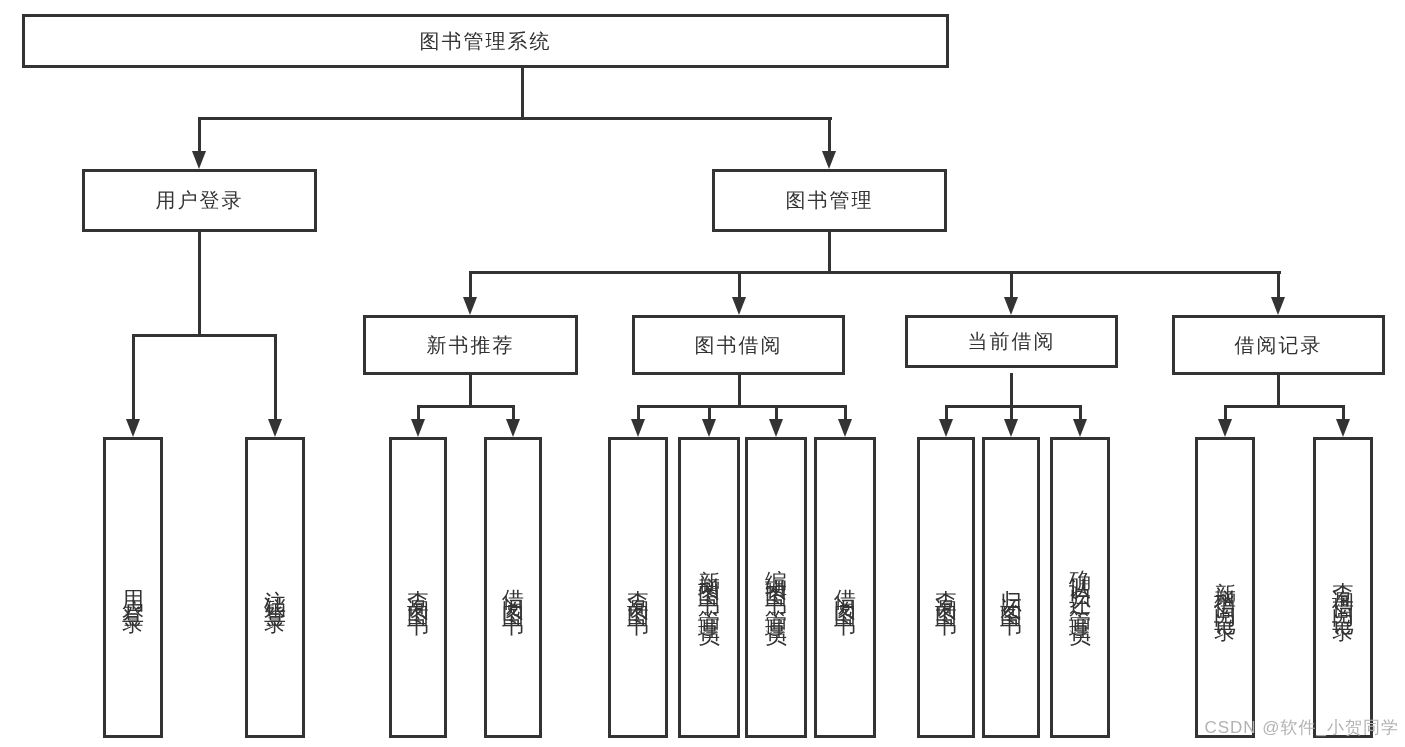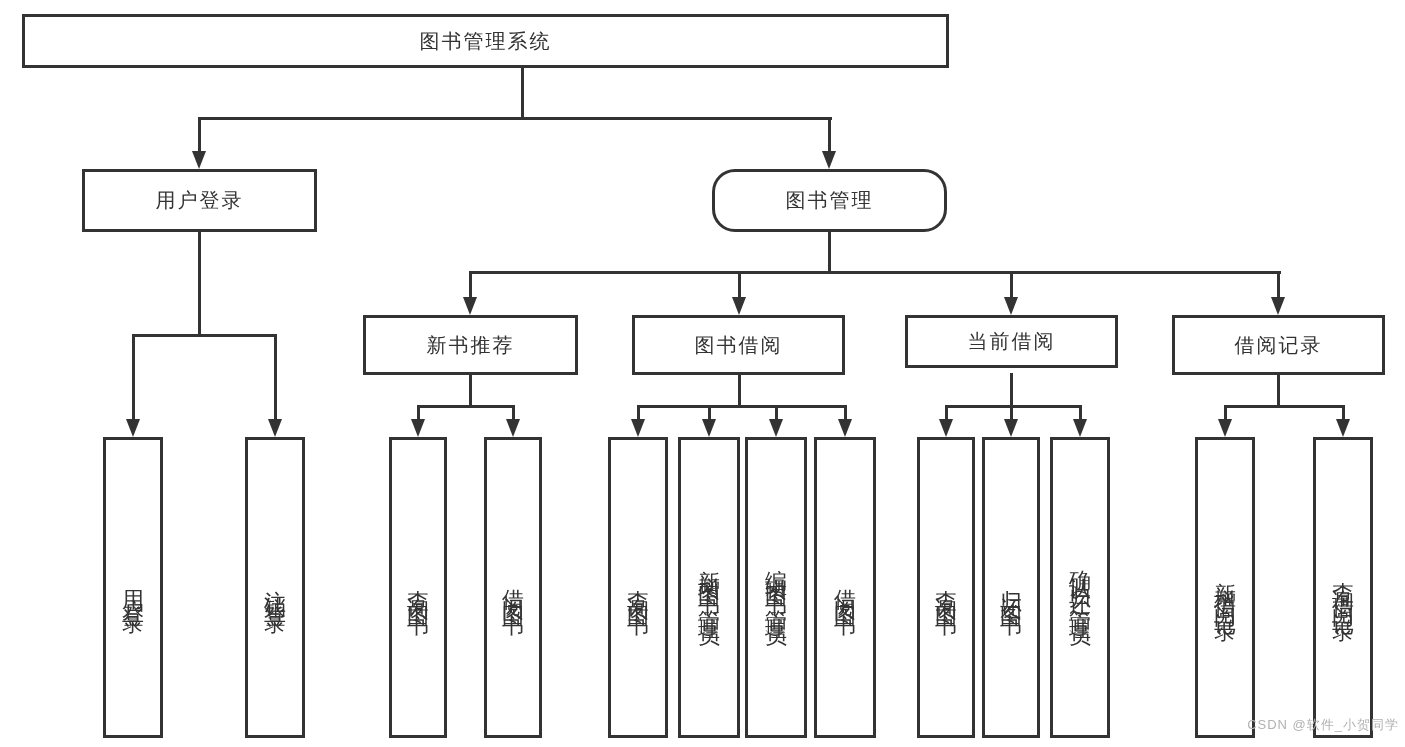--- a/index.html
+++ b/index.html
@@ -37,41 +37,41 @@
   .arrow{
     position:absolute;
     width:0;height:0;
     border-left:7px solid transparent;
     border-right:7px solid transparent;
     border-top:18px solid #333333;
   }
   .watermark{
     position:absolute;
     top:716px;right:6px;
-    font-size:13px;
+    font-size:17px;
     letter-spacing:1px;
     color:#b2b2b2;
     z-index:5;
     white-space:nowrap;
   }
 </style>
 </head>
 <body>
 
 <div id="stage">
 
   <div class="box" style="left:22px;top:14px;width:927px;height:54px;">
     <span class="h-label">图书管理系统</span>
   </div>
 
   <div class="box" style="left:82px;top:169px;width:235px;height:63px;">
     <span class="h-label">用户登录</span>
   </div>
 
-  <div class="box" style="left:712px;top:169px;width:235px;height:63px;border-radius:23px;">
+  <div class="box" style="left:712px;top:169px;width:235px;height:63px;">
     <span class="h-label">图书管理</span>
   </div>
 
   <div class="box" style="left:363px;top:315px;width:215px;height:60px;">
     <span class="h-label">新书推荐</span>
   </div>
 
   <div class="box" style="left:632px;top:315px;width:213px;height:60px;">
     <span class="h-label">图书借阅</span>
   </div>

